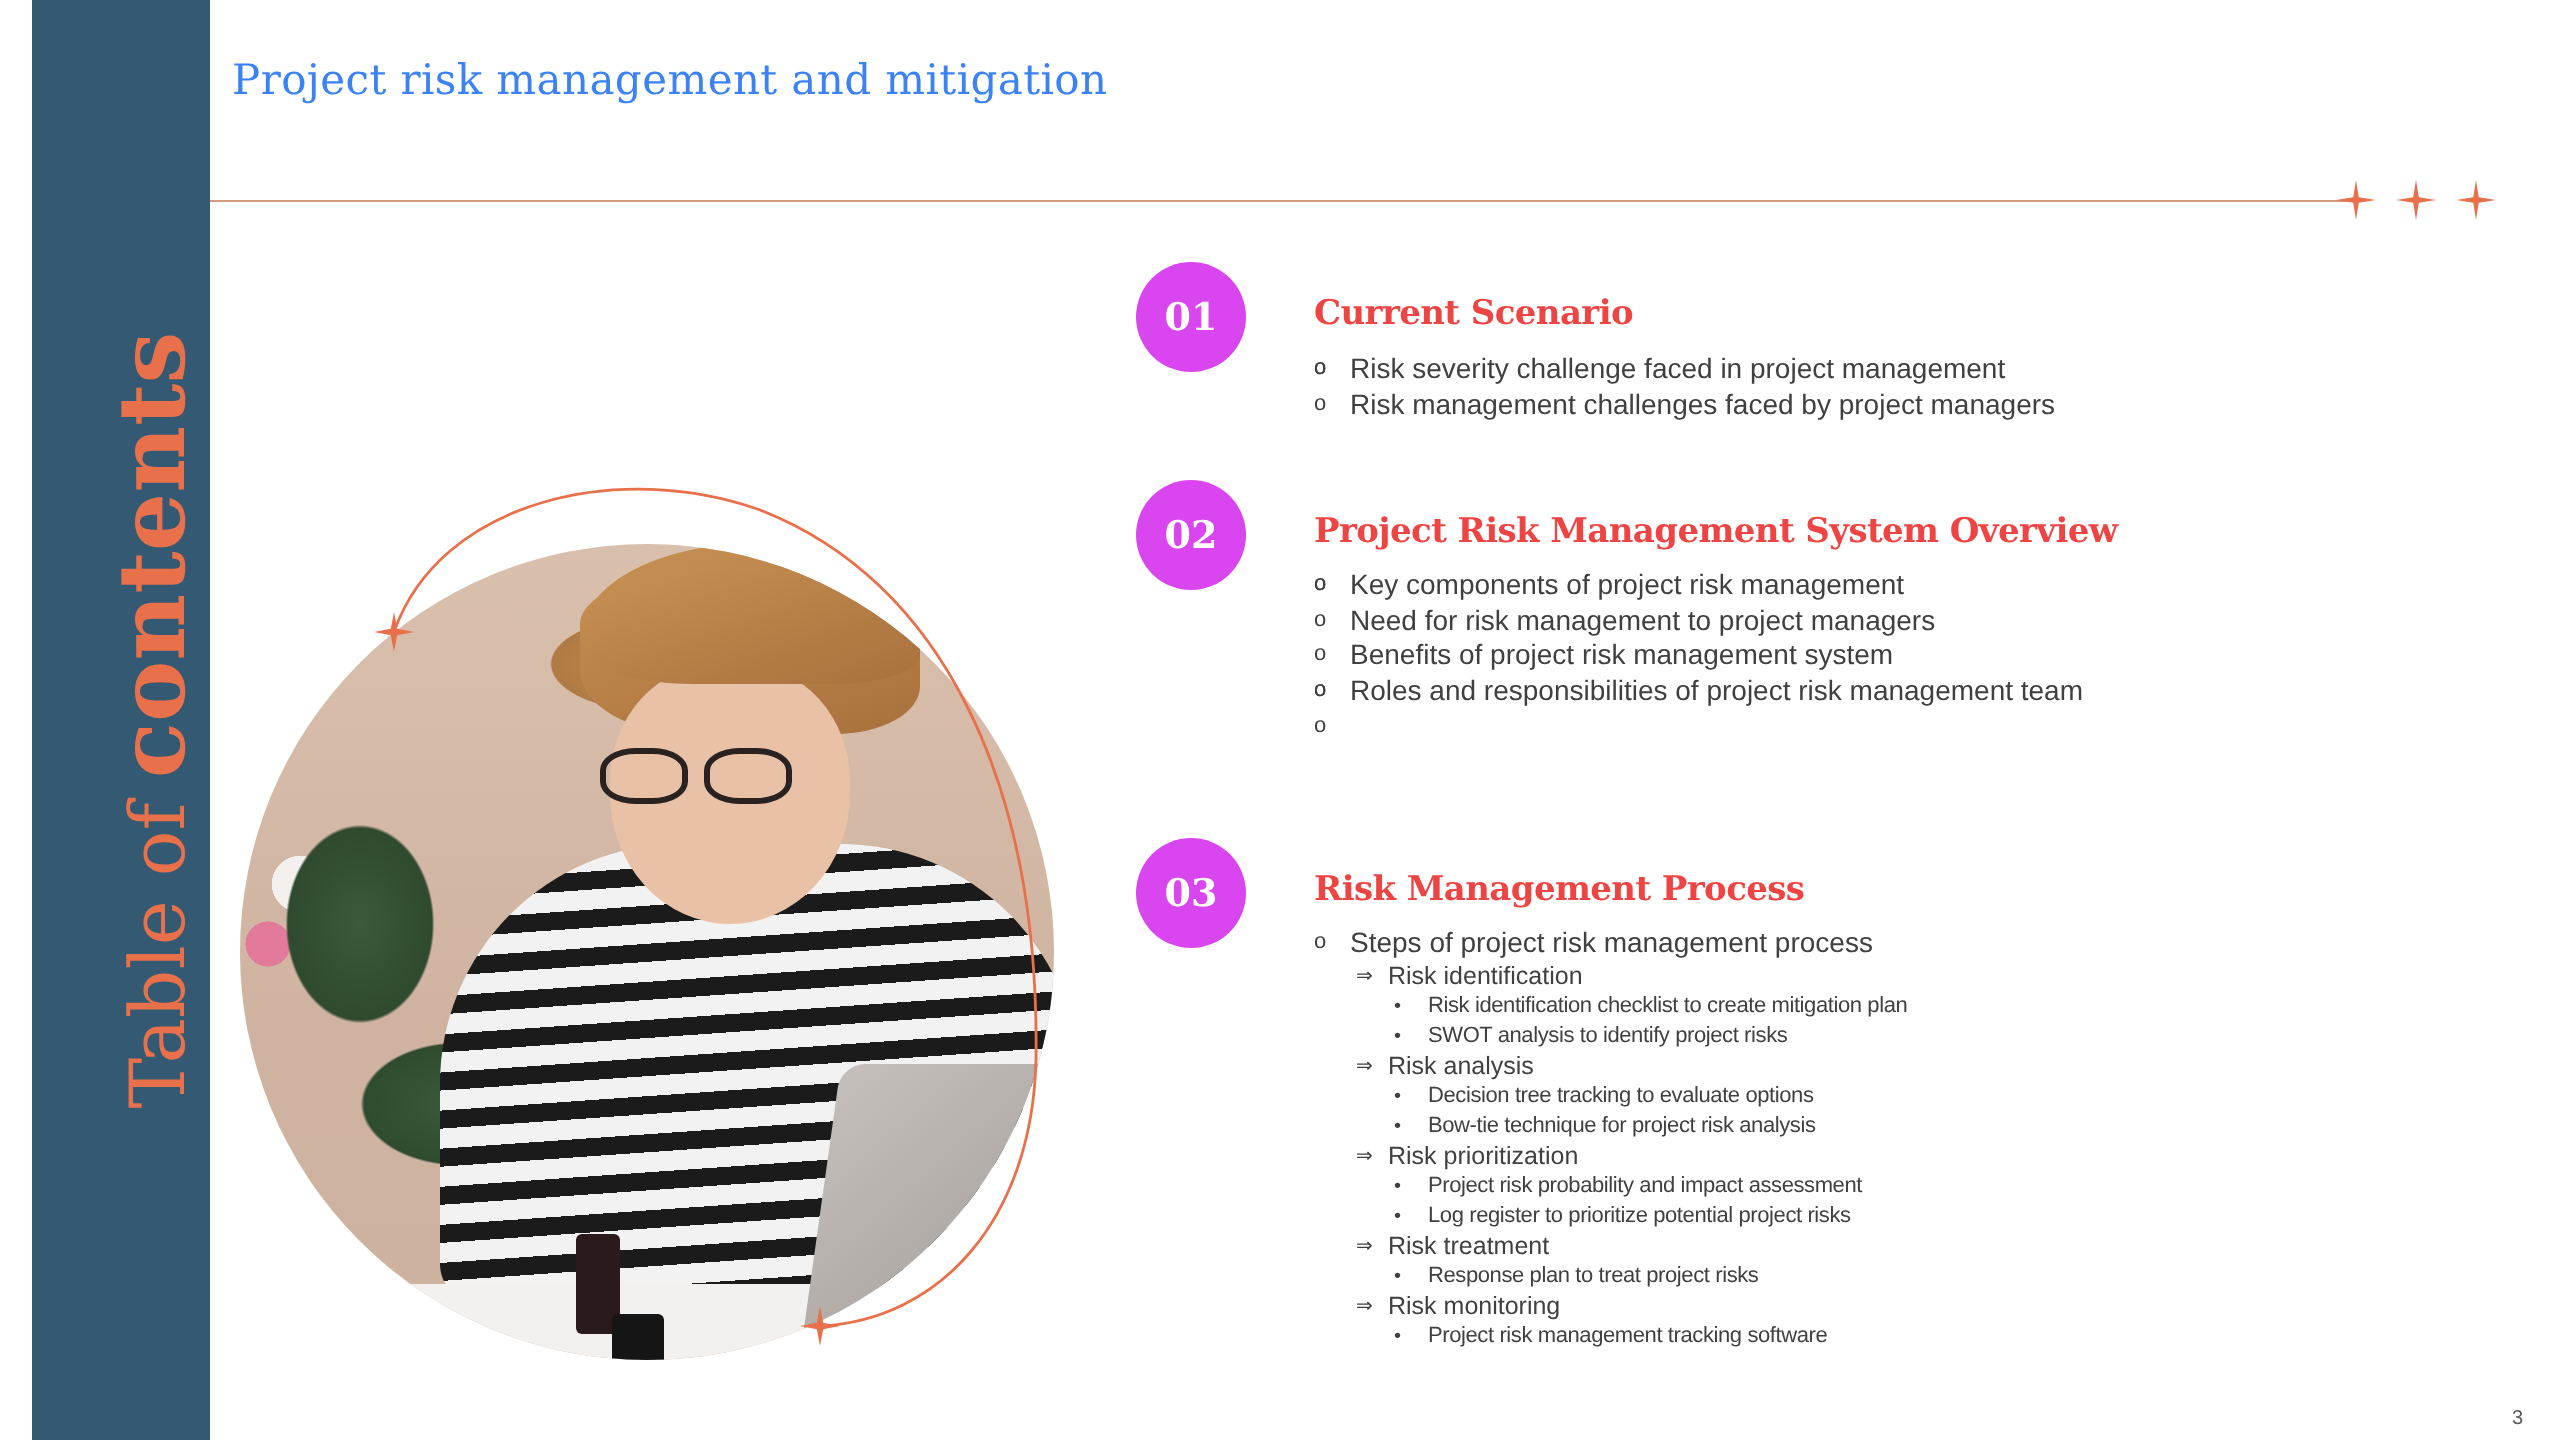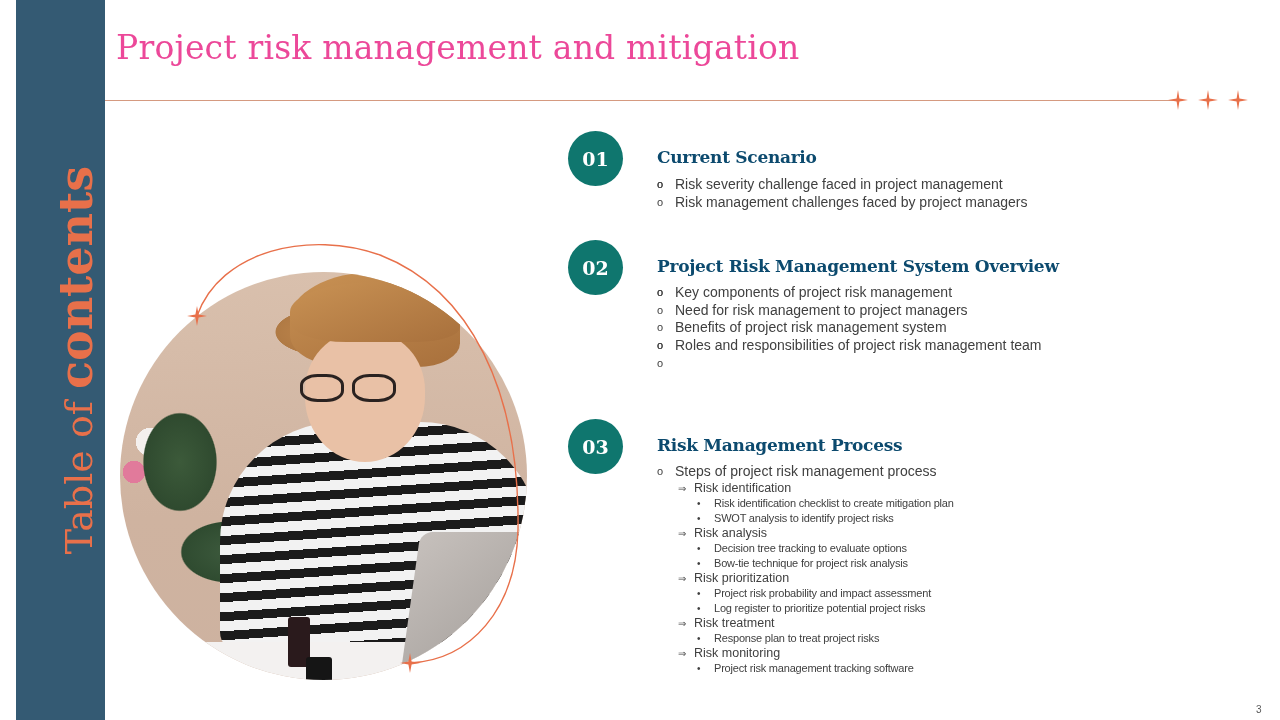--- a/index.html
+++ b/index.html
@@ -12,21 +12,21 @@
     transform-origin:0 0;
     transform: rotate(-90deg) translate(-50%, -50%);
     white-space:nowrap; color:#E8704A;
     font-family:"DejaVu Serif", serif;
   }
   .sidebar-title .thin { font-size:38px; font-weight:normal; }
   .sidebar-title .bold { font-size:46px; font-weight:bold; }
 
   .page-title {
     position:absolute; left:116px; top:28px;
-    font-family:"DejaVu Serif", serif; font-size:33px; color:#ec4899;
+    font-family:"DejaVu Serif", serif; font-size:21px; color:#3b82f6;
     letter-spacing:0.2px;
   }
   .title-rule { position:absolute; left:105px; top:100px; width:1070px; height:1px; background:#D59A80; }
   .stars { position:absolute; left:1166px; top:88px; width:90px; height:24px; }
 
   .photo-wrap { position:absolute; left:110px; top:230px; width:440px; height:460px; }
   .photo-circle {
     position:absolute; left:10px; top:42px; width:407px; height:408px; border-radius:50%;
     overflow:hidden;
     background:
@@ -61,27 +61,27 @@
     transform: skewX(-8deg);
     border-radius:12px 0 0 0;
   }
   .table-top { position:absolute; left:0; top:370px; width:407px; height:40px; background:#f3f1f0; }
   .bottle { position:absolute; background:#2a1a1c; border-radius:3px; }
   .arc-svg { position:absolute; left:0; top:0; width:440px; height:460px; overflow:visible; }
 
   .section { position:absolute; left:568px; width:680px; }
   .num-circle {
     position:absolute; left:0; top:0; width:55px; height:55px; border-radius:50%;
-    background:#0f766e; color:#ffffff;
+    background:#d946ef; color:#ffffff;
     font-family:"DejaVu Serif", serif; font-weight:bold; font-size:19px;
     display:flex; align-items:center; justify-content:center;
   }
   .sec-heading {
     position:absolute; left:89px; top:16px;
-    font-family:"DejaVu Serif", serif; font-weight:bold; font-size:17px; color:#0c4a6e;
+    font-family:"DejaVu Serif", serif; font-weight:bold; font-size:17px; color:#ef4444;
     letter-spacing:-0.3px; white-space:nowrap;
   }
   .items { position:absolute; left:89px; top:45px; list-style:none; }
   .lvl1 { position:relative; padding-left:18px; font-size:14px; line-height:17.7px; color:#404040; white-space:nowrap; }
   .lvl1 > .b { position:absolute; left:0; top:0; font-size:11px; }
   .lvl2 { position:relative; padding-left:37px; font-size:12.5px; line-height:15px; color:#404040; white-space:nowrap; }
   .lvl2 > .b { position:absolute; left:21px; top:0; font-size:10px; }
   .lvl3 { position:relative; padding-left:57px; font-size:11px; line-height:15px; color:#404040; white-space:nowrap; letter-spacing:-0.2px; }
   .lvl3 > .b { position:absolute; left:40px; top:0; font-size:10px; }
 

